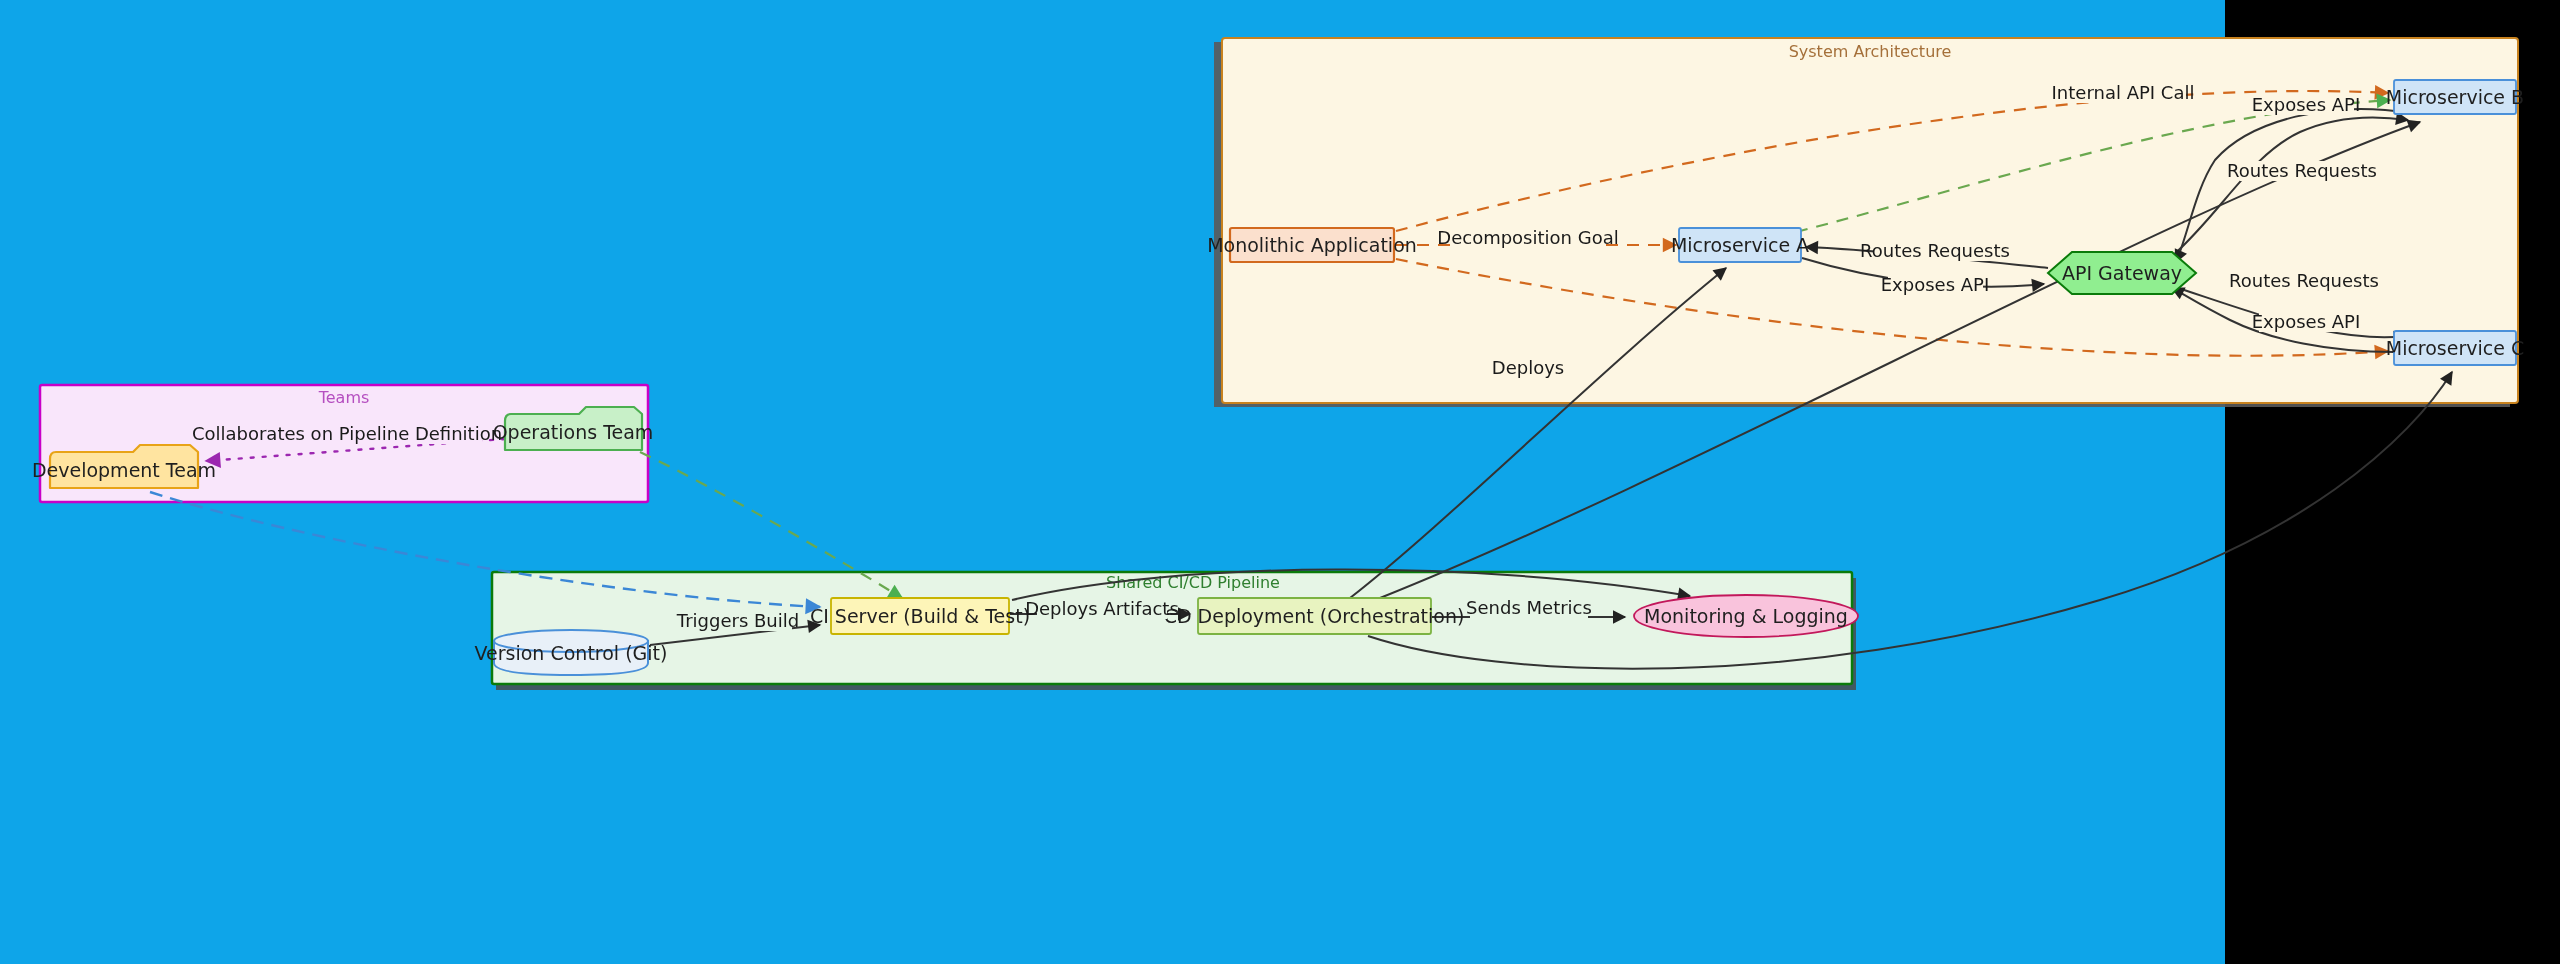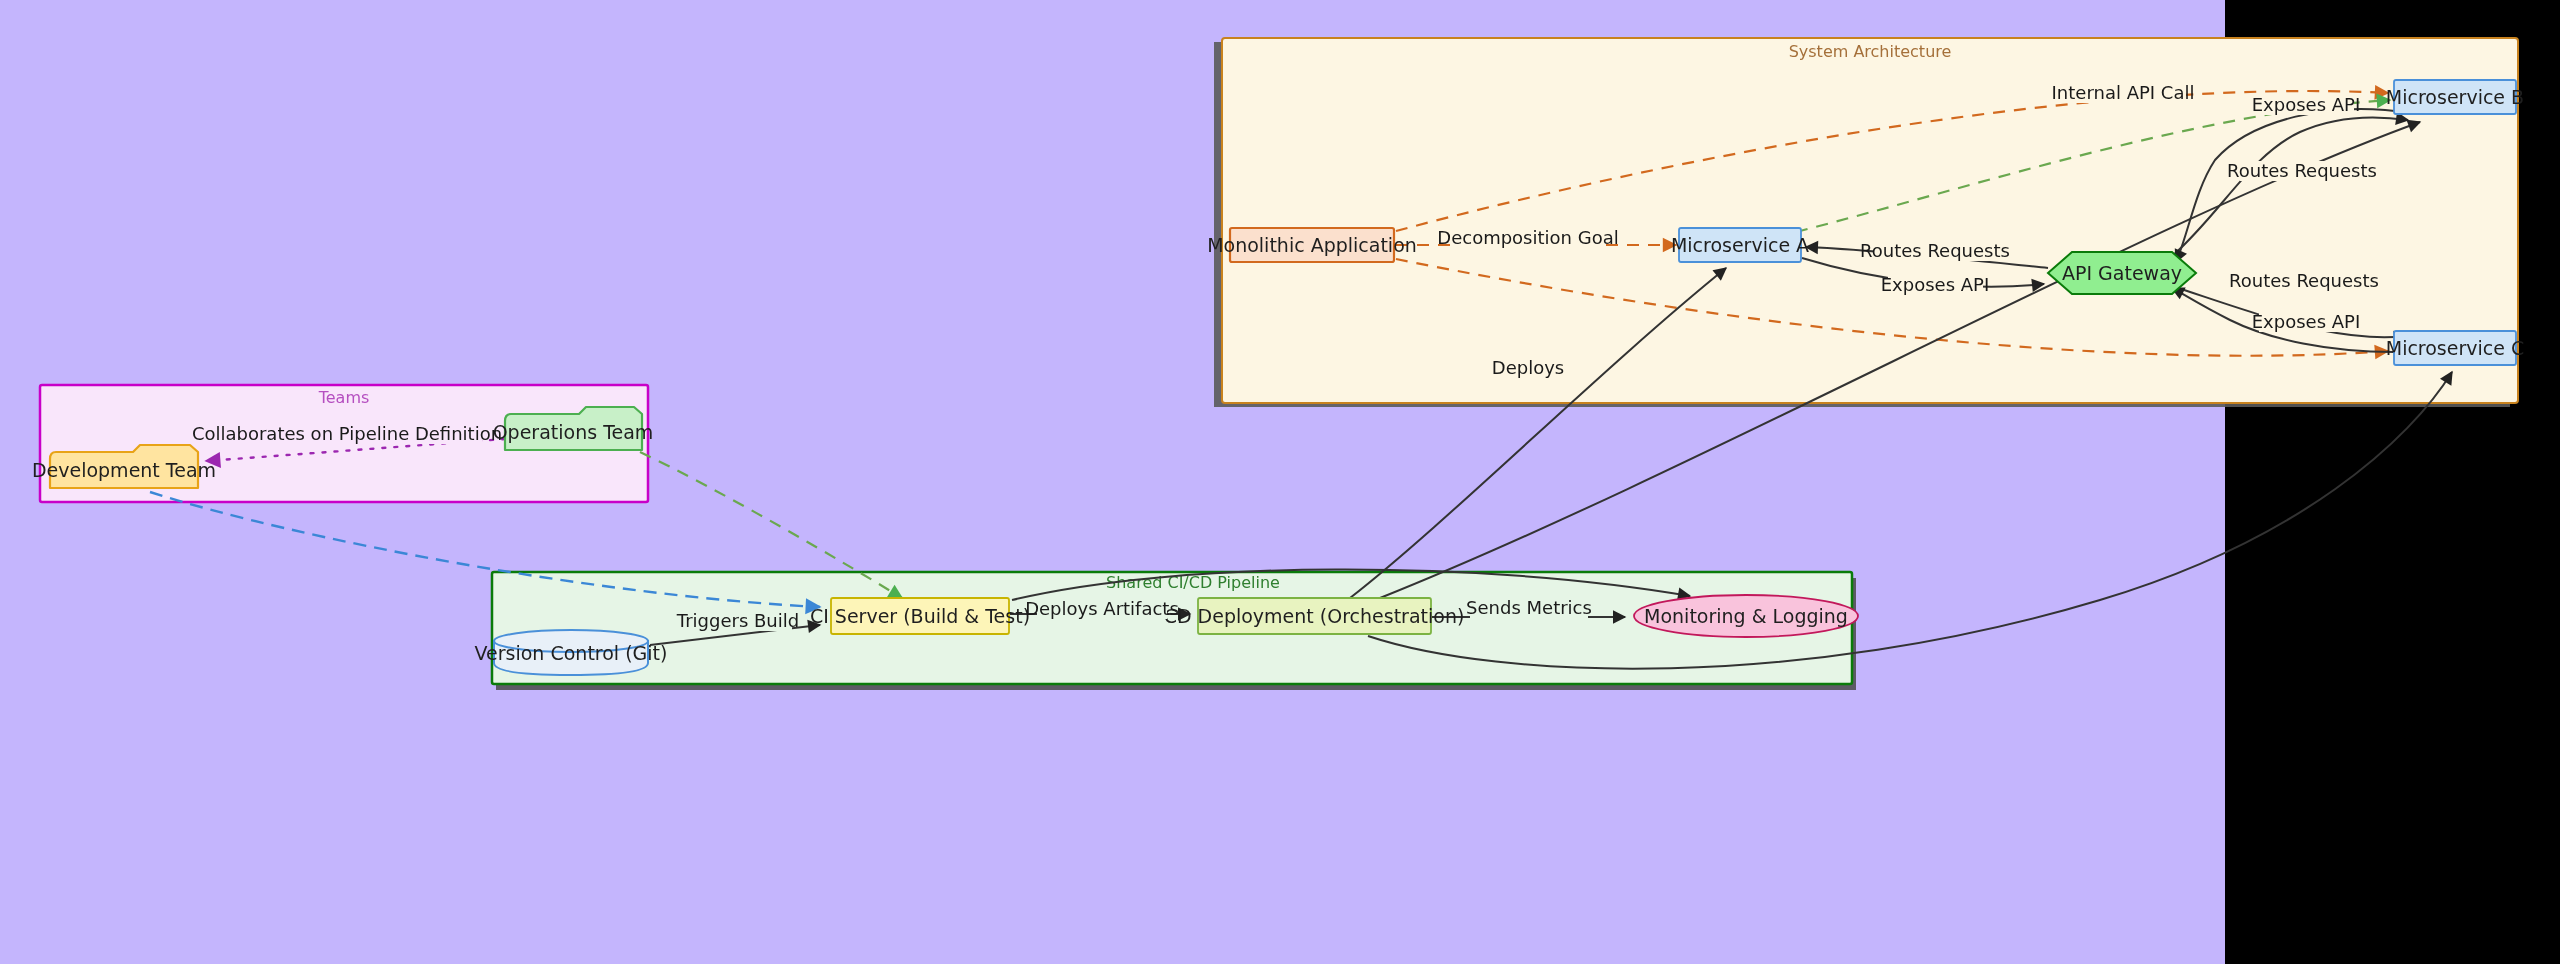--- a/index.html
+++ b/index.html
@@ -6,21 +6,21 @@
   html, body {
     margin: 0; padding: 0;
     background: #000;
     width: 2560px; height: 964px;
     overflow: hidden;
     font-family: "DejaVu Sans", sans-serif;
   }
   #stage {
     position: relative;
     width: 2225px; height: 964px;
-    background: #c4b5fd;
+    background: #0ea5e9;
   }
   svg#diagram { position: absolute; top: 0; left: 0; width: 2560px; height: 964px; }
 
   .nodeLabel {
     font-family: "DejaVu Sans", sans-serif;
     fill: #1f1f1f;
     font-size: 19px;
     text-anchor: middle;
     dominant-baseline: middle;
   }

